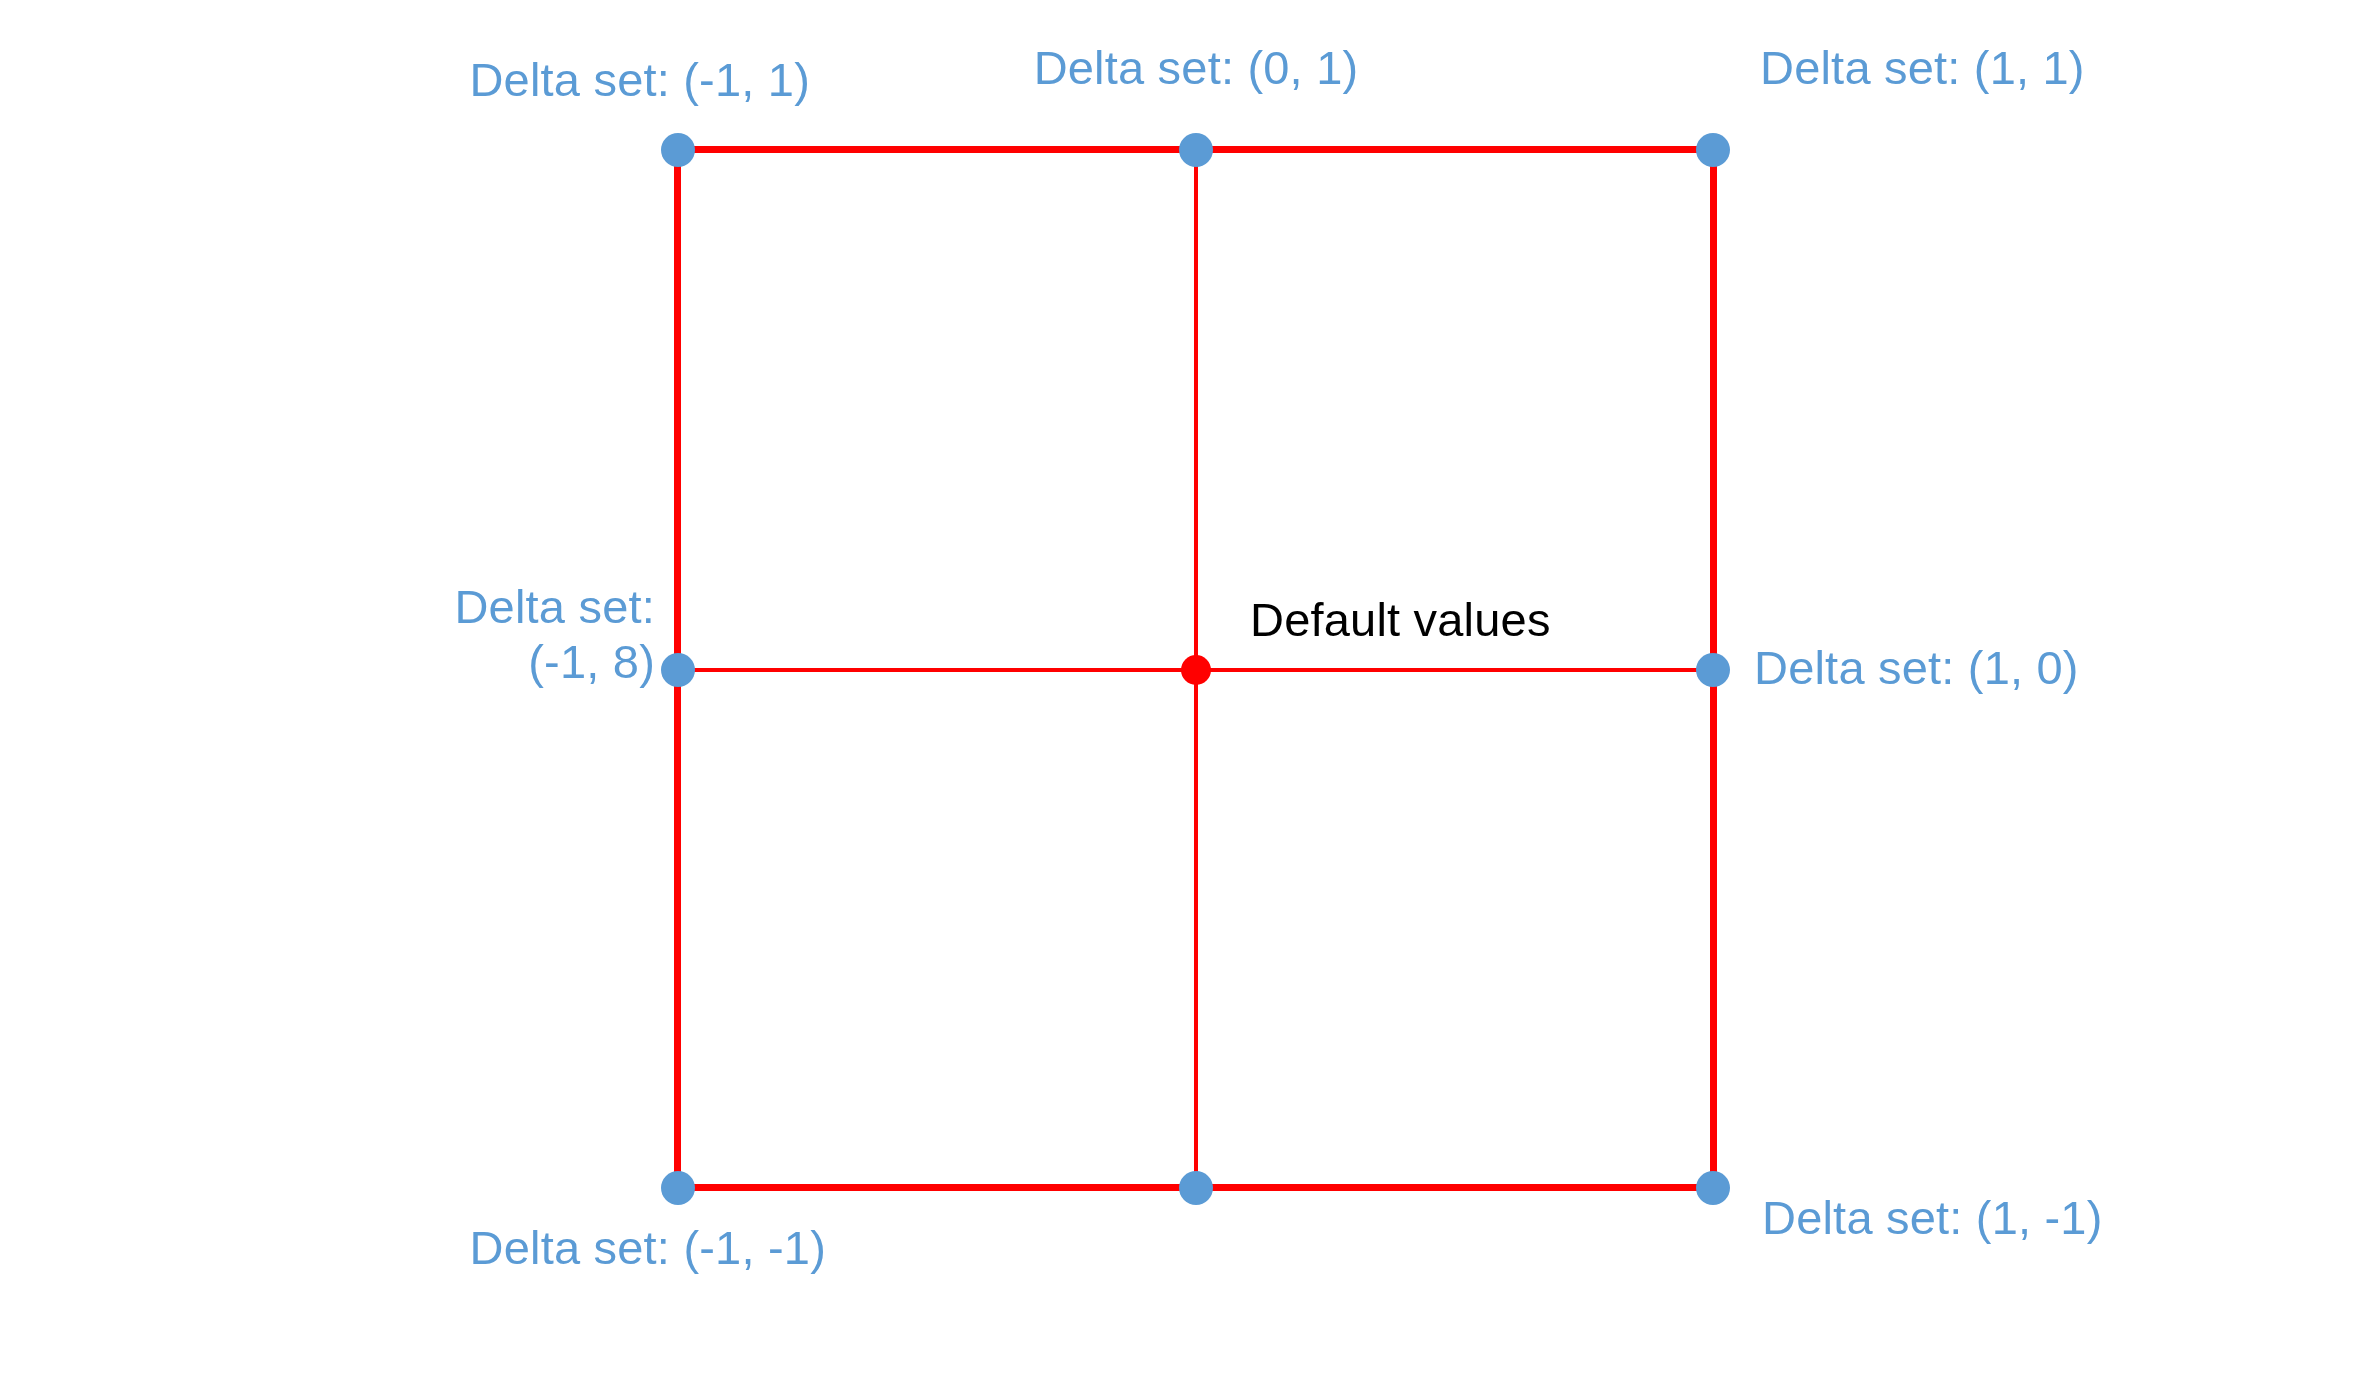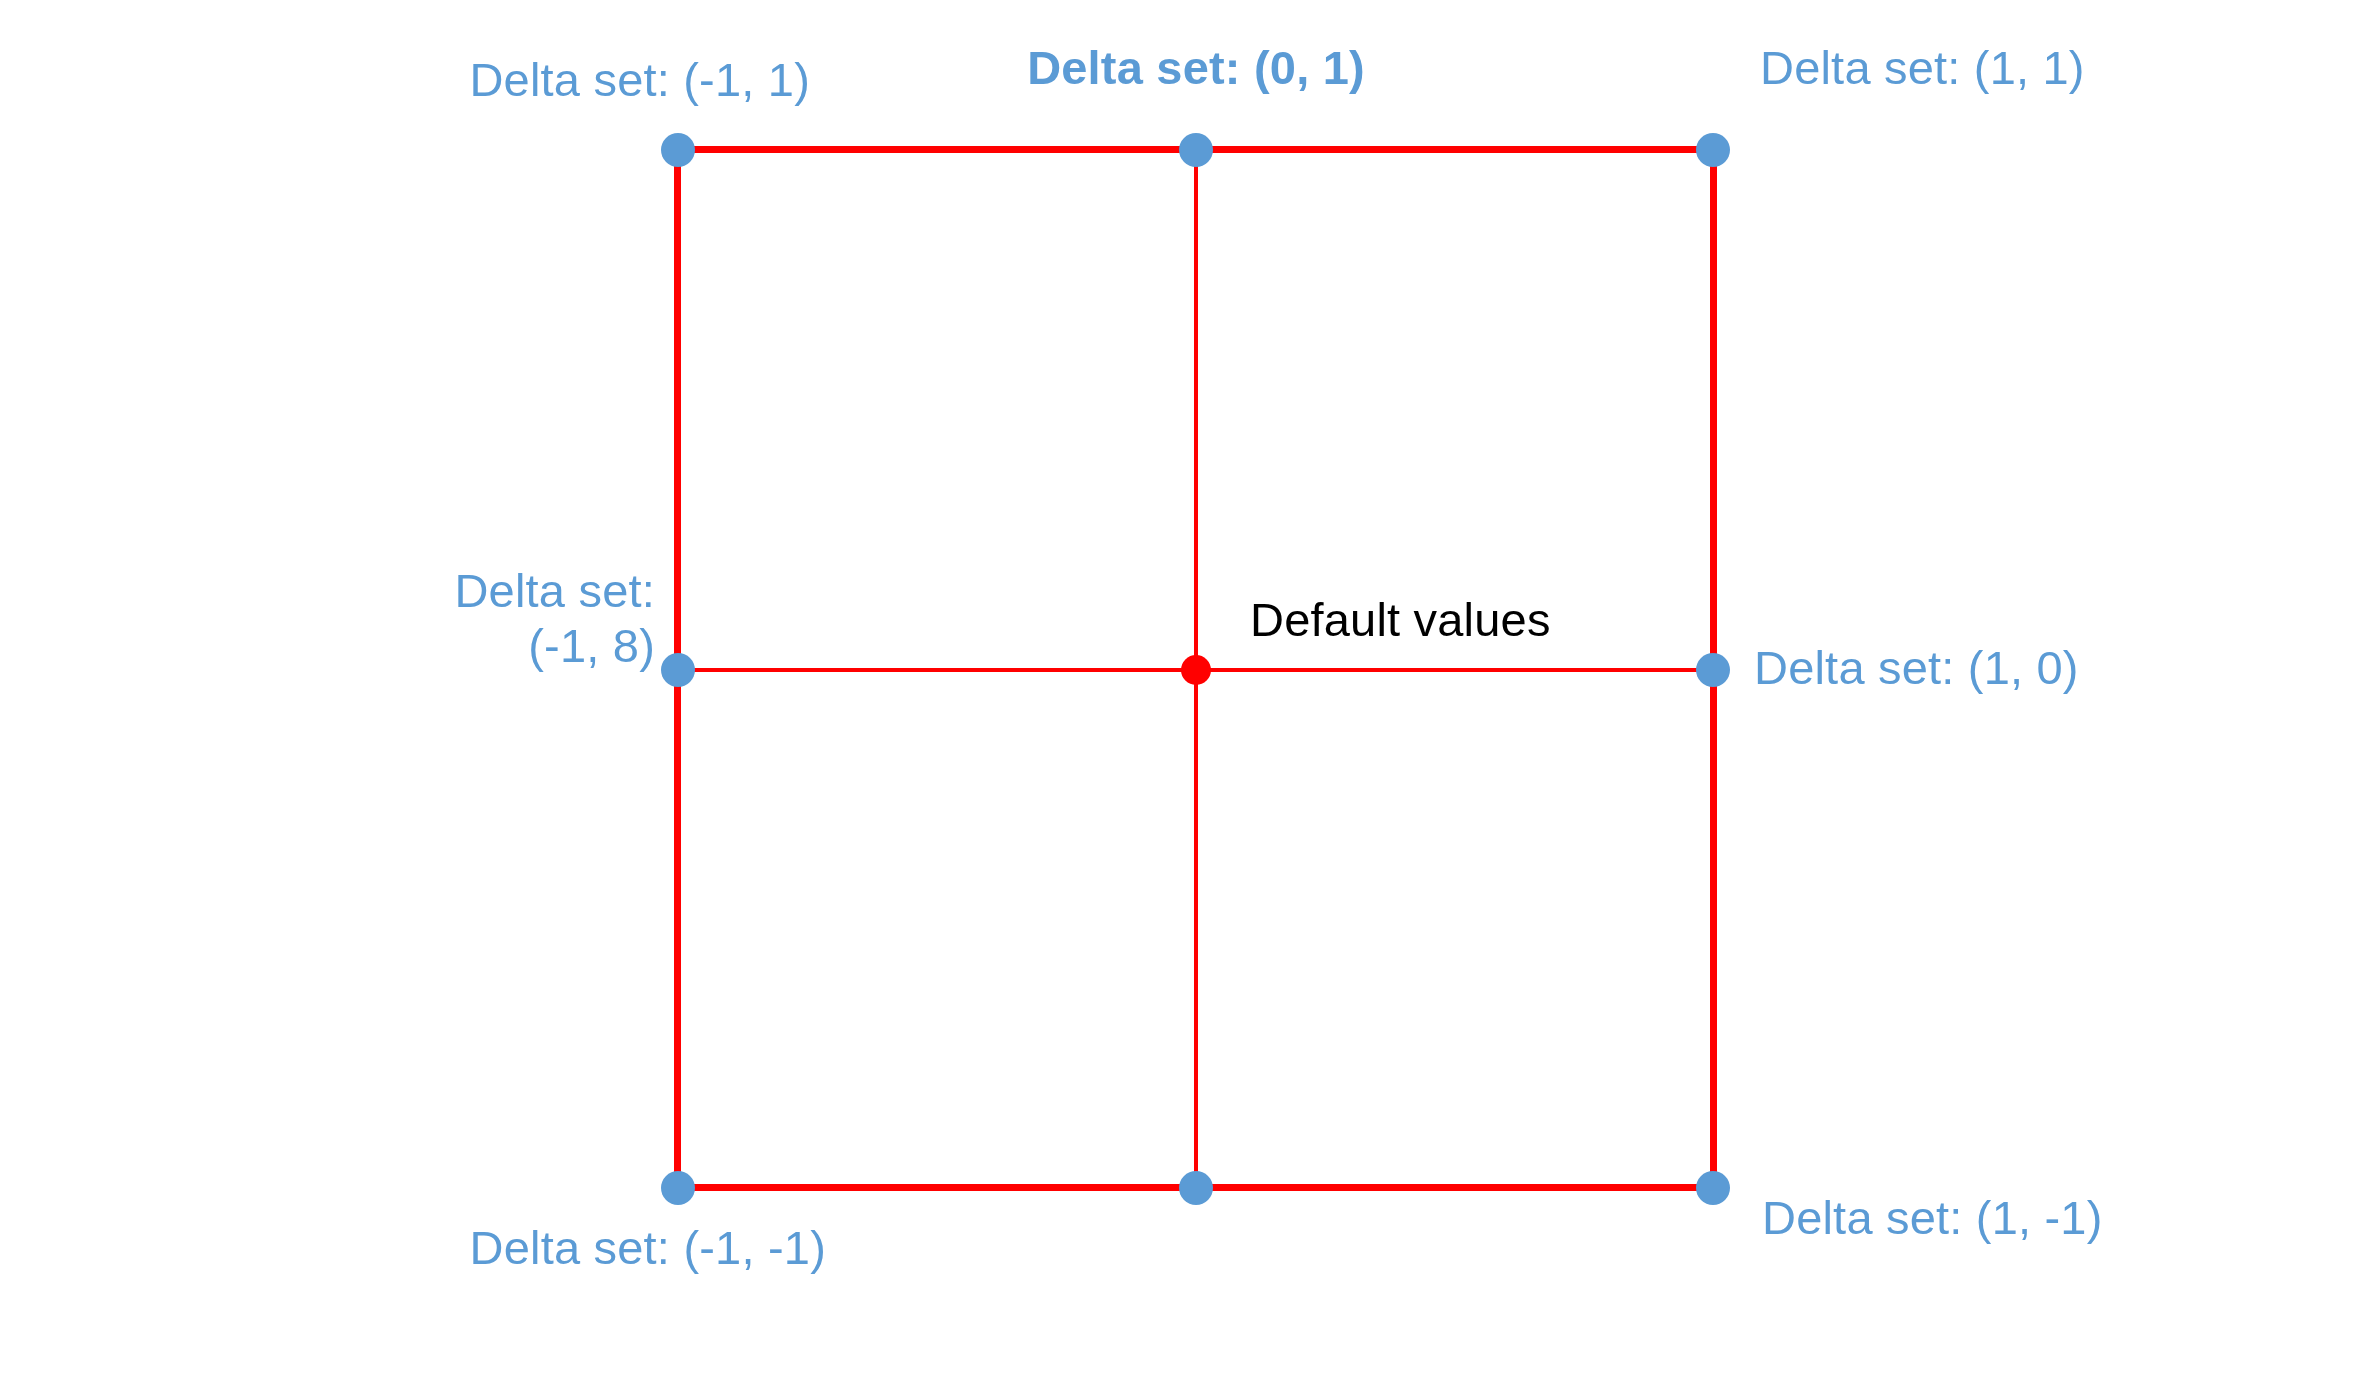--- a/index.html
+++ b/index.html
@@ -44,21 +44,21 @@
     position: absolute;
     font-size: 47px;
     line-height: 1.18;
     white-space: pre;
     color: #5B9BD5;
     letter-spacing: 0.2px;
   }
   .label-red { color: #000000; }
   .label-right  { text-align: right; }
   .label-left   { text-align: left; }
-  .label-center { text-align: center; font-weight: bold; }
+  .label-center { text-align: center; }
 </style>
 </head>
 <body>
 
 <div id="stage">
 
   <div class="line line-thick-h" style="left:678px; top:146px; width:1035px;"></div>
   <div class="line line-thick-h" style="left:678px; top:1184px; width:1035px;"></div>
   <div class="line line-thick-v" style="left:674px; top:150px; height:1038px;"></div>
   <div class="line line-thick-v" style="left:1710px; top:150px; height:1038px;"></div>
@@ -77,21 +77,21 @@
   <div class="node node-blue" style="left:678px; top:1188px;"></div>
   <div class="node node-blue" style="left:1196px; top:1188px;"></div>
   <div class="node node-blue" style="left:1713px; top:1188px;"></div>
 
   <div class="label label-right" style="left:160px; top:52px; width:650px;">Delta set: (-1, 1)</div>
 
   <div class="label label-center" style="left:946px; top:40px; width:500px;">Delta set: (0, 1)</div>
 
   <div class="label label-left" style="left:1760px; top:40px; width:600px;">Delta set: (1, 1)</div>
 
-  <div class="label label-right" style="left:120px; top:563px; width:535px;"><span>Delta set:</span><br><span>(-1, 8)</span></div>
+  <div class="label label-right" style="left:120px; top:579px; width:535px;"><span>Delta set:</span><br><span>(-1, 8)</span></div>
 
   <div class="label label-left label-red" style="left:1250px; top:592px; width:600px;">Default values</div>
 
   <div class="label label-left" style="left:1754px; top:640px; width:600px;">Delta set: (1, 0)</div>
 
   <div class="label label-right" style="left:56px; top:1220px; width:770px;">Delta set: (-1, -1)</div>
 
 
   <div class="label label-left" style="left:1762px; top:1190px; width:620px;">Delta set: (1, -1)</div>
 

